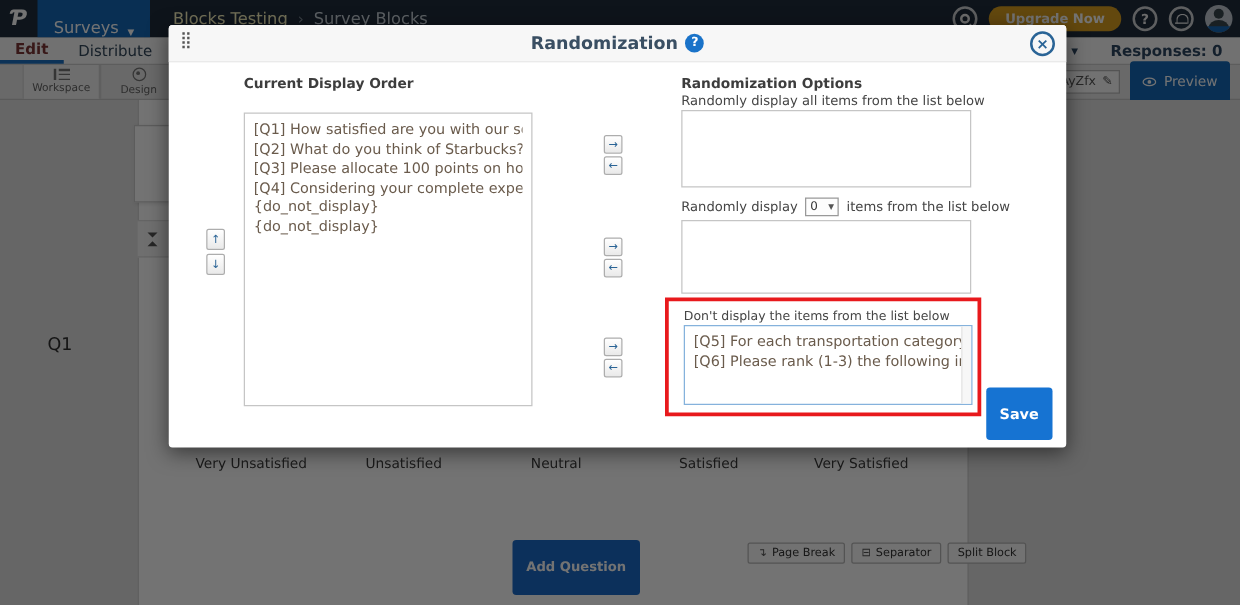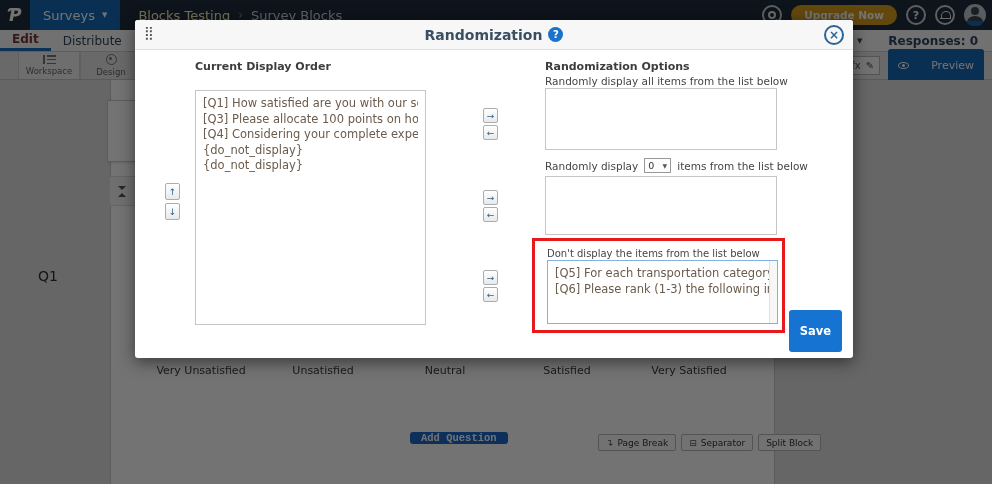--- a/index.html
+++ b/index.html
@@ -3,21 +3,21 @@
 <meta charset="utf-8">
 <style>
   * { margin:0; padding:0; box-sizing:border-box; }
   html,body { width:992px; height:484px; overflow:hidden; }
   body { font-family:"DejaVu Sans","Liberation Sans",sans-serif; background:#e2e2e2; }
   .screen { position:relative; width:992px; height:484px; overflow:hidden; }
 
   
   .topbar { position:absolute; left:0; top:0; width:100%; height:30px; background:#1f2d3d; display:flex; align-items:center; z-index:1; }
   .logo { width:30px; text-align:center; color:#fff; font-size:17px; font-weight:bold; font-style:italic; }
-  .product-btn { height:30px; background:#1569b8; color:#fff; display:flex; align-items:center; gap:7px; padding:0 13px; font-size:13px; cursor:pointer; }
+  .product-btn { height:30px; background:#1569b8; color:#fff; display:flex; align-items:flex-end; gap:7px; padding:0 13px; font-size:13px; cursor:pointer; }
   .product-btn .caret { font-size:7px; }
   .crumbs { margin-left:18px; font-size:13px; display:flex; align-items:center; gap:8px; }
   .crumb-parent { color:#fef9c3; }
   .crumb-sep { color:#7c8a96; font-size:12px; }
   .crumb-current { color:#cdd6de; }
   .topbar-right { margin-left:auto; display:flex; align-items:center; gap:9px; padding-right:6px; }
   .circle-btn { width:20px; height:20px; border-radius:50%; border:2px solid rgba(240,240,240,.85); color:#eee; font-size:11px; font-weight:bold; display:flex; align-items:center; justify-content:center; cursor:pointer; }
   .search-glyph { position:relative; width:8px; height:8px; border:2px solid #eee; border-radius:50%; }
   .search-glyph::after { content:""; position:absolute; width:2px; height:4px; background:#eee; left:6px; top:6px; transform:rotate(-45deg); }
   .upgrade-btn { background:#dca11f; color:#fff; font-size:10.5px; font-weight:bold; padding:4px 13px; border-radius:11px; cursor:pointer; }
@@ -42,36 +42,36 @@
   .tool-tab { width:62px; margin-left:0; border-left:1px solid #d2d2d2; border-right:1px solid #d2d2d2; display:flex; flex-direction:column; align-items:center; justify-content:center; gap:2px; font-size:8.5px; color:#666; cursor:pointer; }
   .tool-tab.first { margin-left:18px; }
   .tool-tab.active { background:#f4f4f4; }
   .ws-glyph { width:13px; height:9px; border-left:2px solid #777; padding-left:2px; display:flex; flex-direction:column; justify-content:space-between; }
   .ws-glyph i { display:block; height:1.5px; background:#777; }
   .palette-glyph { position:relative; width:11px; height:11px; border:1.5px solid #777; border-radius:50%; }
   .palette-glyph::after { content:""; position:absolute; left:2px; top:2px; width:3px; height:3px; border-radius:50%; background:#777; }
   .toolbar-right { margin-left:auto; display:flex; align-items:center; gap:8px; padding-right:8px; }
   .link-box { width:120px; height:19px; background:#fdfdfd; border:1px solid #bbb; display:flex; align-items:center; justify-content:flex-end; gap:5px; padding:0 5px; font-size:10px; color:#555; }
   .pencil { font-size:10px; color:#555; cursor:pointer; }
-  .preview-btn { height:34px; background:#1569b8; color:#fff; border-radius:3px; display:flex; align-items:center; gap:22px; padding:0 10px; font-size:11px; cursor:pointer; }
+  .preview-btn { height:34px; background:#1569b8; color:#fff; border-radius:3px; display:flex; align-items:center; gap:6px; padding:0 10px; font-size:11px; cursor:pointer; }
   .eye-glyph { position:relative; width:11px; height:7px; border:1px solid #fff; border-radius:50%; }
   .eye-glyph::after { content:""; position:absolute; left:3px; top:1px; width:3px; height:3px; border-radius:50%; background:#fff; }
 
   
   .content { position:absolute; left:0; top:80px; width:100%; bottom:0; background:#e2e2e2; z-index:1; }
   .panel { position:absolute; left:110px; top:0; width:665px; bottom:0; background:#fff; border-left:1px solid #c9c9c9; border-right:1px solid #c9c9c9; }
   .mini-card { position:absolute; left:107px; top:20px; width:110px; height:62px; background:#fff; border:1px solid #ccc; box-shadow:1px 1px 3px rgba(0,0,0,.12); }
   .block-bar { position:absolute; left:110px; top:96px; width:665px; height:30px; background:#f6f6f6; border-top:1px solid #ddd; border-bottom:1px solid #ddd; display:flex; align-items:center; padding-left:8px; }
   .collapse-glyph { width:9px; height:11px; position:relative; cursor:pointer; }
   .collapse-glyph::before { content:""; position:absolute; left:0; top:0; border-left:4.5px solid transparent; border-right:4.5px solid transparent; border-top:4px solid #555; }
   .collapse-glyph::after { content:""; position:absolute; left:0; bottom:0; border-left:4.5px solid transparent; border-right:4.5px solid transparent; border-bottom:4px solid #555; }
   .q-label { position:absolute; left:38px; top:188px; font-size:14px; color:#2f2f2f; }
   .scale-row { position:absolute; left:140px; top:284px; width:610px; display:flex; }
   .scale-row span { flex:1; text-align:center; font-size:11px; color:#3c3c3c; }
-  .add-q-btn { position:absolute; left:410px; top:352px; background:#1b6ac9; color:#fff; font-size:10.5px; font-weight:bold; padding:0 11px; border-radius:3px; cursor:pointer;font-family:Liberation Mono, monospace; }
+  .add-q-btn { position:absolute; left:410px; top:352px; background:#1b6ac9; color:#fff; font-size:10.5px; font-weight:bold; padding:16px 11px; border-radius:3px; cursor:pointer; }
   .block-btns { position:absolute; left:598px; top:354px; display:flex; gap:5px; }
   .blk-btn { display:flex; align-items:center; gap:4px; background:#fcfcfc; border:1px solid #b8b8b8; border-radius:2px; padding:2.5px 7px; font-size:9px; color:#333; cursor:pointer; }
   .blk-btn .bicon { font-size:9px; color:#555; }
 
   
   .overlay { position:absolute; inset:0; background:rgba(0,0,0,0.55); z-index:5; }
   .modal { position:absolute; left:135px; top:20px; width:718px; height:338px; background:#fff; border-radius:3px; box-shadow:0 4px 16px rgba(0,0,0,.5); z-index:10; }
   .modal-header { position:relative; height:30px; background:#f7f7f7; border-bottom:1px solid #e0e0e0; border-radius:3px 3px 0 0; display:flex; align-items:center; justify-content:center; }
   .drag-handle { position:absolute; left:9px; top:5px; color:#555; font-size:13px; cursor:move; }
   .modal-title-wrap { display:flex; align-items:flex-start; gap:6px; }
@@ -213,20 +213,21 @@
       <div class="modal-title-wrap">
         <span class="modal-title">Randomization</span>
         <span class="help-circle">?</span>
       </div>
       <span class="close-btn">×</span>
     </div>
 
     <div class="lbl-strong" style="left:60px; top:40px;">Current Display Order</div>
     <div class="listbox lb-left">
       <div class="lb-item">[Q1] How satisfied are you with our services</div>
+      <div class="lb-item">[Q2] What do you think of Starbucks?</div>
       <div class="lb-item">[Q3] Please allocate 100 points on how you spend yo</div>
       <div class="lb-item">[Q4] Considering your complete experience with our</div>
       <div class="lb-item">{do_not_display}</div>
       <div class="lb-item">{do_not_display}</div>
     </div>
     <div class="updown">
       <div class="sq-btn">
           <span>↑</span>
         </div>
       <div class="sq-btn">

